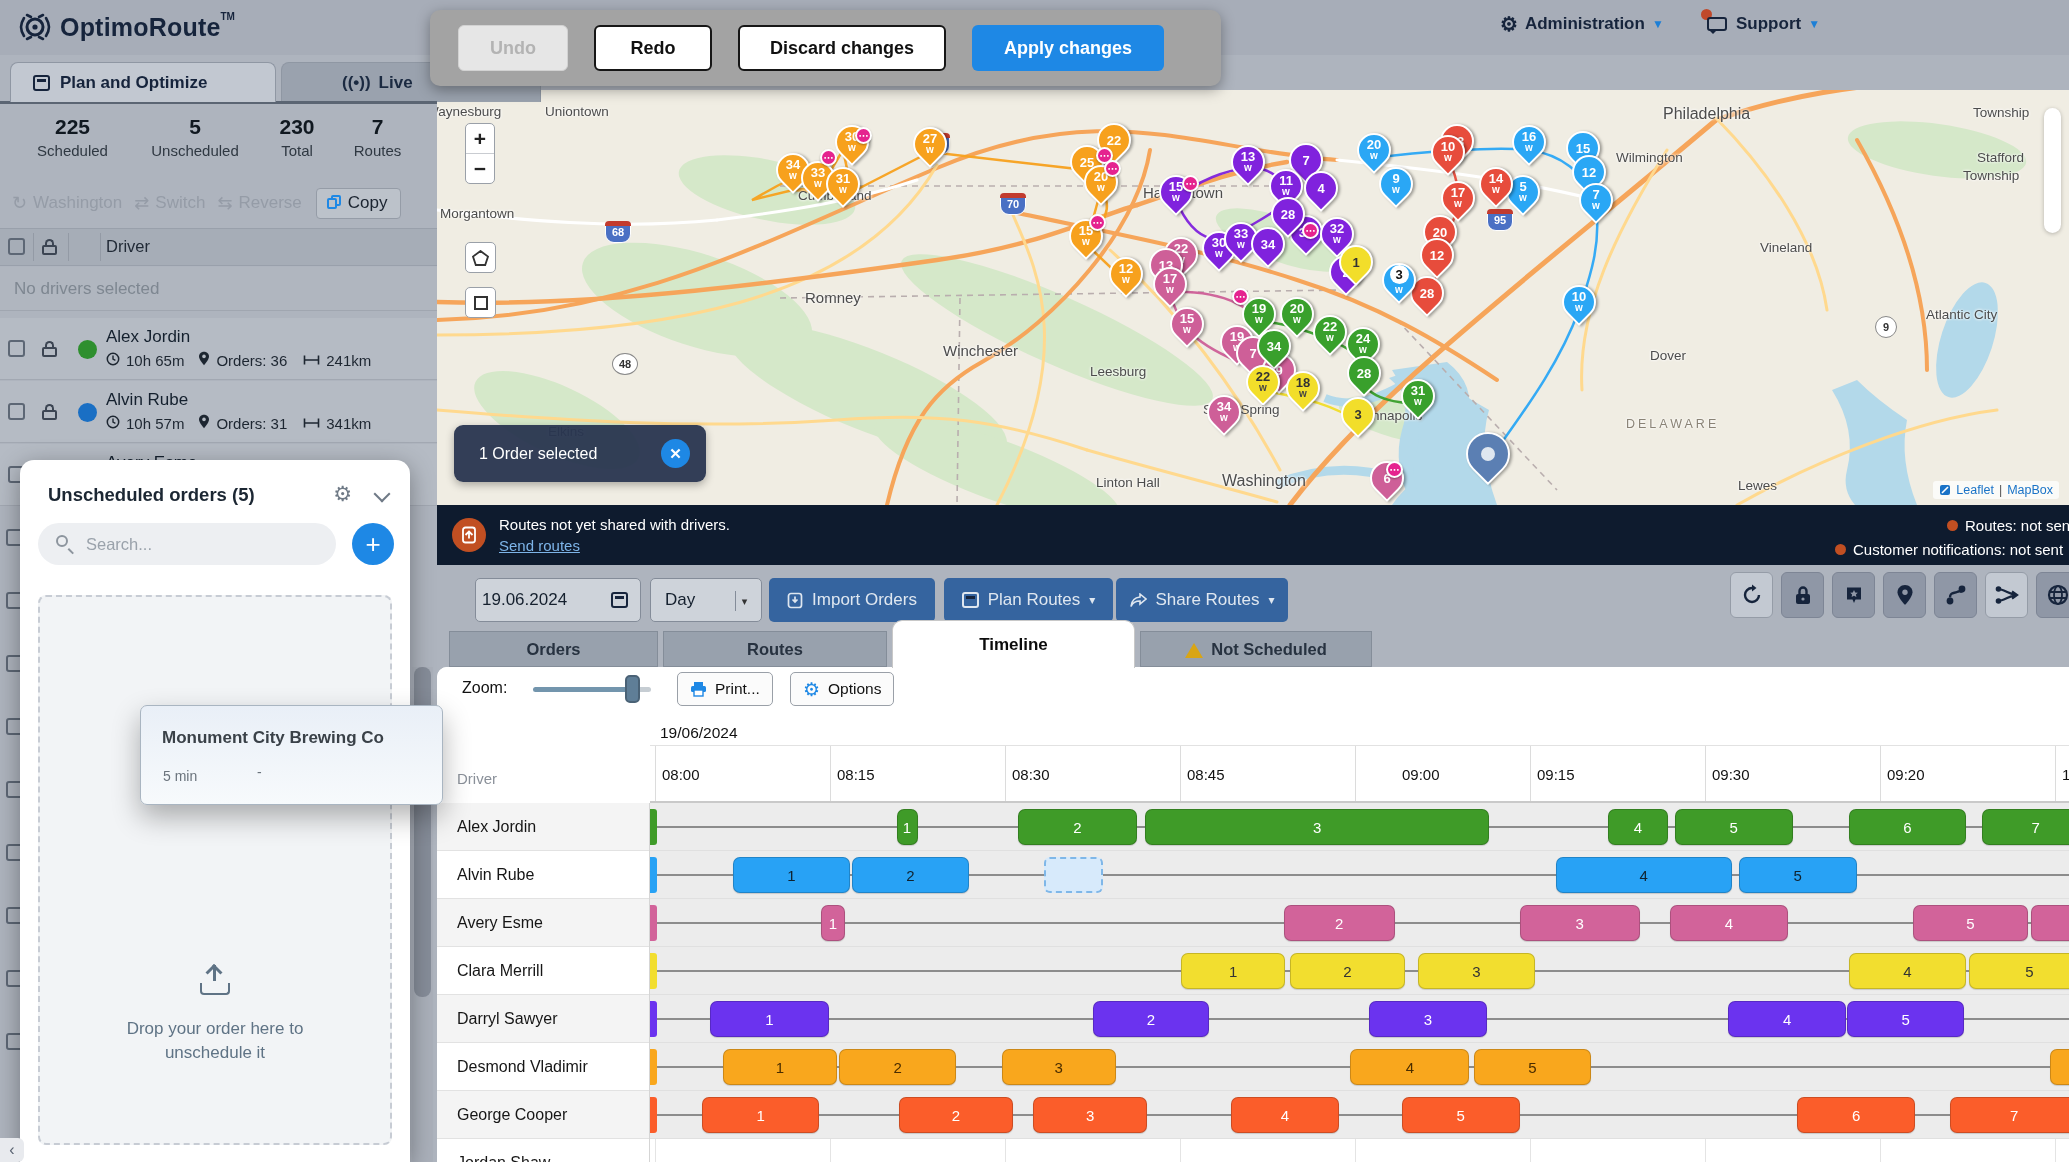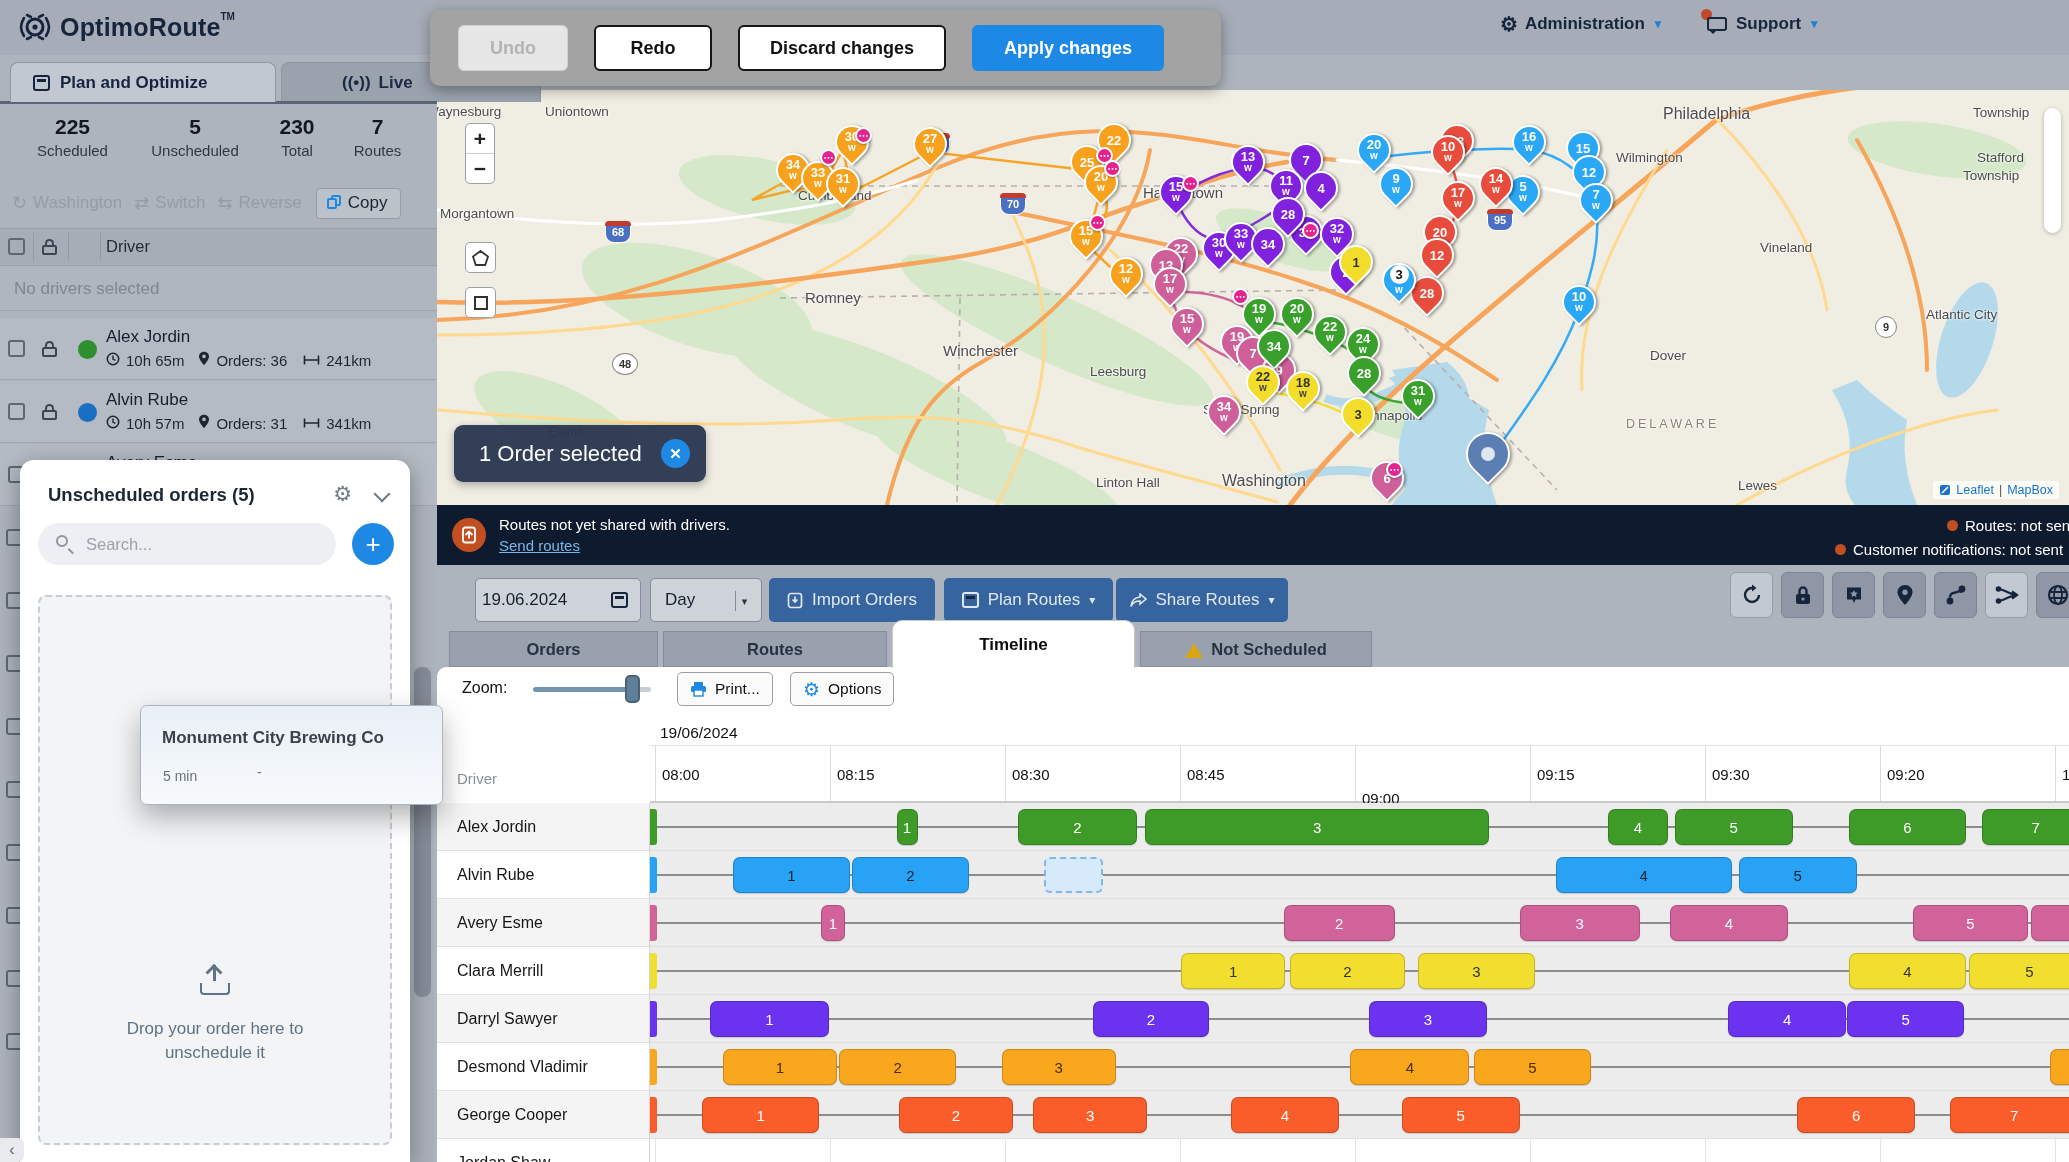--- a/index.html
+++ b/index.html
@@ -64,21 +64,21 @@
   .mdot{position:absolute;width:17px;height:17px;border-radius:50%;background:#e5238f;border:2px solid #fff;color:#fff;font-size:10px;font-weight:bold;display:flex;align-items:center;justify-content:center;z-index:4;box-shadow:0 1px 2px rgba(0,0,0,.3);}
   .shield{position:absolute;width:26px;height:22px;background:#4a70c4;border:1.5px solid #fff;border-radius:4px 4px 9px 9px;color:#fff;font-size:11px;font-weight:bold;display:flex;align-items:center;justify-content:center;z-index:2;}
   .shield.i:before{content:"";position:absolute;top:-1px;left:-1px;right:-1px;height:5px;background:#c23b2e;border-radius:4px 4px 0 0;}
   .shield.us{background:#fff;color:#333;border:1.5px solid #888;border-radius:50%;}
   .shield.c{background:#fff;color:#333;border:1.5px solid #888;border-radius:50%;width:22px;}
   #mapzoom{position:absolute;left:28px;top:33px;width:30px;height:61px;background:#fff;border:1px solid #9aa0a8;border-radius:5px;z-index:6;}
   #mapzoom div{height:30px;display:flex;align-items:center;justify-content:center;font-size:21px;font-weight:bold;color:#222;cursor:pointer;}
   #mapzoom div:first-child{border-bottom:1px solid #c9ccd1;}
   .mtool{position:absolute;left:28px;width:31px;height:31px;background:#fff;border:1px solid #9aa0a8;border-radius:5px;display:flex;align-items:center;justify-content:center;z-index:6;cursor:pointer;}
   #selbanner{position:absolute;left:17px;top:335px;width:252px;height:57px;background:rgba(40,53,79,.95);border-radius:9px;display:flex;align-items:center;z-index:7;box-shadow:0 3px 8px rgba(0,0,0,.3);}
-  #selbanner .t{color:#fff;font-size:22px;margin-left:25px;}
+  #selbanner .t{color:#fff;font-size:16px;margin-left:25px;}
   #selbanner .x{position:absolute;right:16px;width:29px;height:29px;border-radius:50%;background:#1e88e5;color:#fff;display:flex;align-items:center;justify-content:center;font-size:15px;font-weight:bold;cursor:pointer;}
   #attrib{position:absolute;right:10px;bottom:6px;font-size:12.5px;color:#555;background:rgba(255,255,255,.75);padding:2px 6px;border-radius:3px;z-index:6;display:flex;gap:5px;align-items:center;}
   #attrib a{color:#1a73c7;text-decoration:none;}
   #maphandle{position:absolute;right:8px;top:18px;width:17px;height:125px;background:#fff;border-radius:9px;z-index:6;box-shadow:0 1px 4px rgba(0,0,0,.25);}
   
   #sharebar{position:absolute;left:437px;top:505px;width:1632px;height:60px;background:#0e1b2e;z-index:2;color:#fff;}
   #shareic{position:absolute;left:15px;top:13px;width:34px;height:34px;border-radius:50%;background:#c14f22;display:flex;align-items:center;justify-content:center;}
   #sharebar .l1{position:absolute;left:62px;top:11px;font-size:15px;}
   #sharebar .l2{position:absolute;left:62px;top:32px;font-size:15px;color:#7db4e8;text-decoration:underline;cursor:pointer;}
   .sstat{position:absolute;font-size:15px;white-space:nowrap;display:flex;align-items:center;gap:7px;}
@@ -928,21 +928,21 @@
       <div id="tlticksrow">
           <div class="tickline" style="left: 5px;"></div>
           <div class="tick" style="left: 12px;">08:00</div>
           <div class="tickline" style="left: 180px;"></div>
           <div class="tick" style="left: 187px;">08:15</div>
           <div class="tickline" style="left: 355px;"></div>
           <div class="tick" style="left: 362px;">08:30</div>
           <div class="tickline" style="left: 530px;"></div>
           <div class="tick" style="left: 537px;">08:45</div>
           <div class="tickline" style="left: 705px;"></div>
-          <div class="tick" style="left: 712px; margin-top: 24px;">09:00</div>
+          <div class="tick" style="left: 752px;">09:00</div>
           <div class="tickline" style="left: 880px;"></div>
           <div class="tick" style="left: 887px;">09:15</div>
           <div class="tickline" style="left: 1055px;"></div>
           <div class="tick" style="left: 1062px;">09:30</div>
           <div class="tickline" style="left: 1230px;"></div>
           <div class="tick" style="left: 1237px;">09:20</div>
           <div class="tickline" style="left: 1405px;"></div>
           <div class="tick" style="left: 1412px;">10:00</div>
         </div>
     </div>

